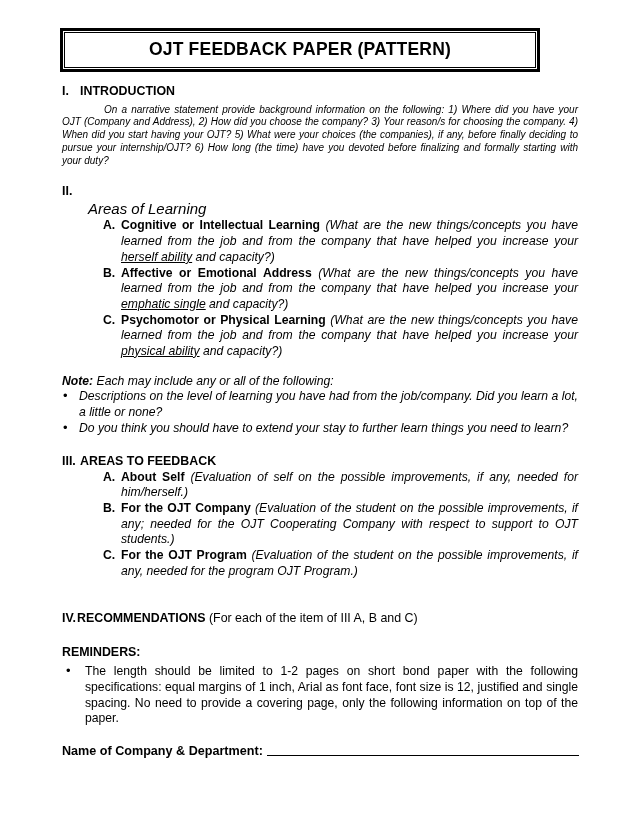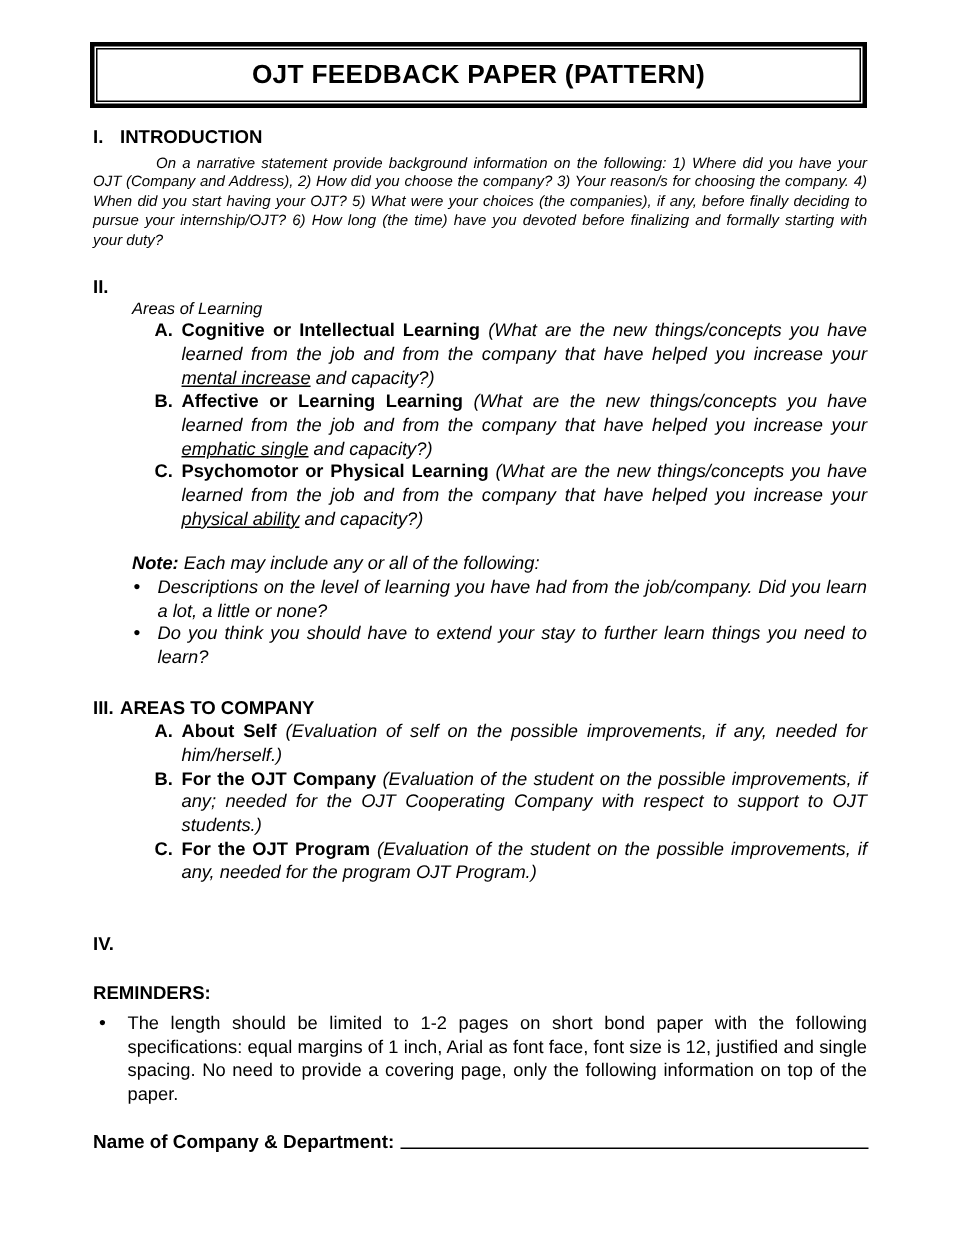--- a/index.html
+++ b/index.html
@@ -22,21 +22,21 @@
     padding: 0;
     overflow: hidden;
     background: #ffffff;
   }
 
   
   .title-box {
     position: absolute;
     left: 60px;
     top: 28px;
-    width: 518px;
+    width: 480px;
     box-sizing: border-box;
     border: 3px solid #000;
     padding: 1px;
     background: #fff;
   }
   .title-box-inner {
     border: 1px solid #000;
     padding: 7px 4px 8px 4px;
     text-align: center;
   }
@@ -81,21 +81,21 @@
     line-height: 1.285;
     text-align: justify;
     font-style: italic;
   }
   p.para.first {
     text-indent: 42px;
   }
 
   .subitem-note {
     font-style: italic;
-    font-size: 11px;
+    font-size: 15px;
     line-height: 1.285;
     margin-left: 26px;
   }
 
   
   .lettered {
     margin: 0;
     padding: 0;
     list-style: none;
   }
@@ -112,21 +112,20 @@
     left: 0;
     top: 0;
     font-weight: bold;
   }
   .lettered li .lead { font-weight: bold; font-style: normal; }
   .lettered li .it { font-style: italic; }
   .lettered li .it u { text-decoration: underline; }
 
   
   .note-block {
-    margin-left: 26px;
     font-size: 12.2px;
     line-height: 1.285;
   }
   .note-line {
     text-align: justify;
     font-style: italic;
   }
   .note-line .nb {
     font-weight: bold;
     font-style: italic;
@@ -215,25 +214,25 @@
     <div class="sp-16"></div>
 
     <div class="sec-head">
       <span class="sec-num tight">II.</span>
     </div>
     <div class="subitem-note">Areas of Learning</div>
 
     <ul class="lettered">
       <li>
         <span class="marker">A.</span>
-        <span class="lead">Cognitive or Intellectual Learning </span><span class="it"><span>(What are the new things/concepts you have learned from the job and from the company that have helped you increase your </span><u>mental increase</u><span> and capacity?)</span></span>
+        <span class="lead">Cognitive or Intellectual Learning </span><span class="it"><span>(What are the new things/concepts you have learned from the job and from the company that have helped you increase your </span><u>herself ability</u><span> and capacity?)</span></span>
       </li>
       <li>
         <span class="marker">B.</span>
-        <span class="lead">Affective or Learning Learning </span><span class="it"><span>(What are the new things/concepts you have learned from the job and from the company that have helped you increase your </span><u>emphatic single</u><span> and capacity?)</span></span>
+        <span class="lead">Affective or Emotional Address </span><span class="it"><span>(What are the new things/concepts you have learned from the job and from the company that have helped you increase your </span><u>emphatic single</u><span> and capacity?)</span></span>
       </li>
       <li>
         <span class="marker">C.</span>
         <span class="lead">Psychomotor or Physical Learning </span><span class="it"><span>(What are the new things/concepts you have learned from the job and from the company that have helped you increase your </span><u>physical ability</u><span> and capacity?)</span></span>
       </li>
     </ul>
 
     <div class="sp-14"></div>
 
     <div class="note-block">
@@ -241,21 +240,21 @@
       <ul class="bullets">
         <li><span class="bul">•</span><span>Descriptions on the level of learning you have had from the job/company. Did you learn a lot, a little or none?</span></li>
         <li><span class="bul">•</span><span>Do you think you should have to extend your stay to further learn things you need to learn?</span></li>
       </ul>
     </div>
 
     <div class="sp-18"></div>
 
     <div class="sec-head">
       <span class="sec-num">III.</span>
-      <span class="sec-title">AREAS TO COMPANY</span>
+      <span class="sec-title">AREAS TO FEEDBACK</span>
     </div>
 
     <ul class="lettered">
       <li>
         <span class="marker">A.</span>
         <span class="lead">About Self </span><span class="it">(Evaluation of self on the possible improvements, if any, needed for him/herself.)</span>
       </li>
       <li>
         <span class="marker">B.</span>
         <span class="lead">For the OJT Company </span><span class="it">(Evaluation of the student on the possible improvements, if any; needed for the OJT Cooperating Company with respect to support to OJT students.)</span>
@@ -266,20 +265,21 @@
       </li>
     </ul>
 
     <div class="sp-16"></div>
 
 
     <div class="sp-16"></div>
 
     <div class="sec-head">
       <span class="sec-num tight">IV.</span>
+      <span class="sec-title"><span>RECOMMENDATIONS</span><span class="plain"> (For each of the item of III A, B and C)</span></span>
     </div>
 
     <div class="sp-18"></div>
 
     <div class="sec-head">
       <span class="sec-title">REMINDERS:</span>
     </div>
     <div class="sp-4"></div>
     <ul class="rem">
       <li><span class="bul">•</span><span>The length should be limited to 1-2 pages on short bond paper with the following specifications: equal margins of 1 inch, Arial as font face, font size is 12, justified and single spacing. No need to provide a covering page, only the following information on top of the paper.</span></li>

